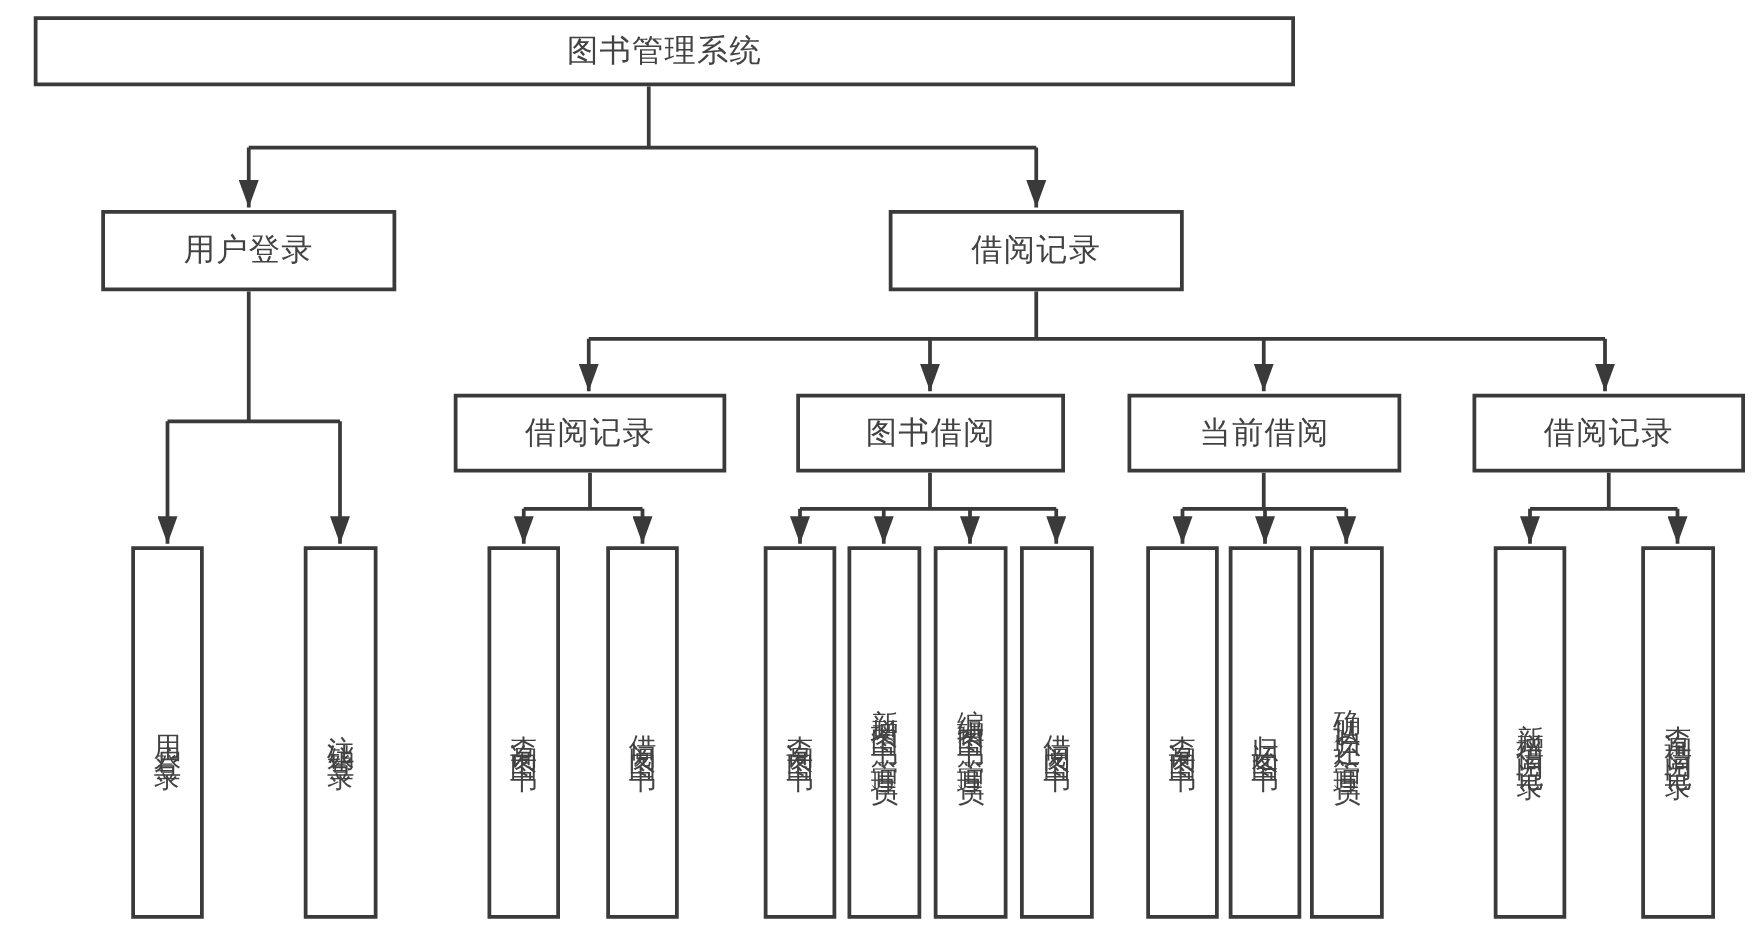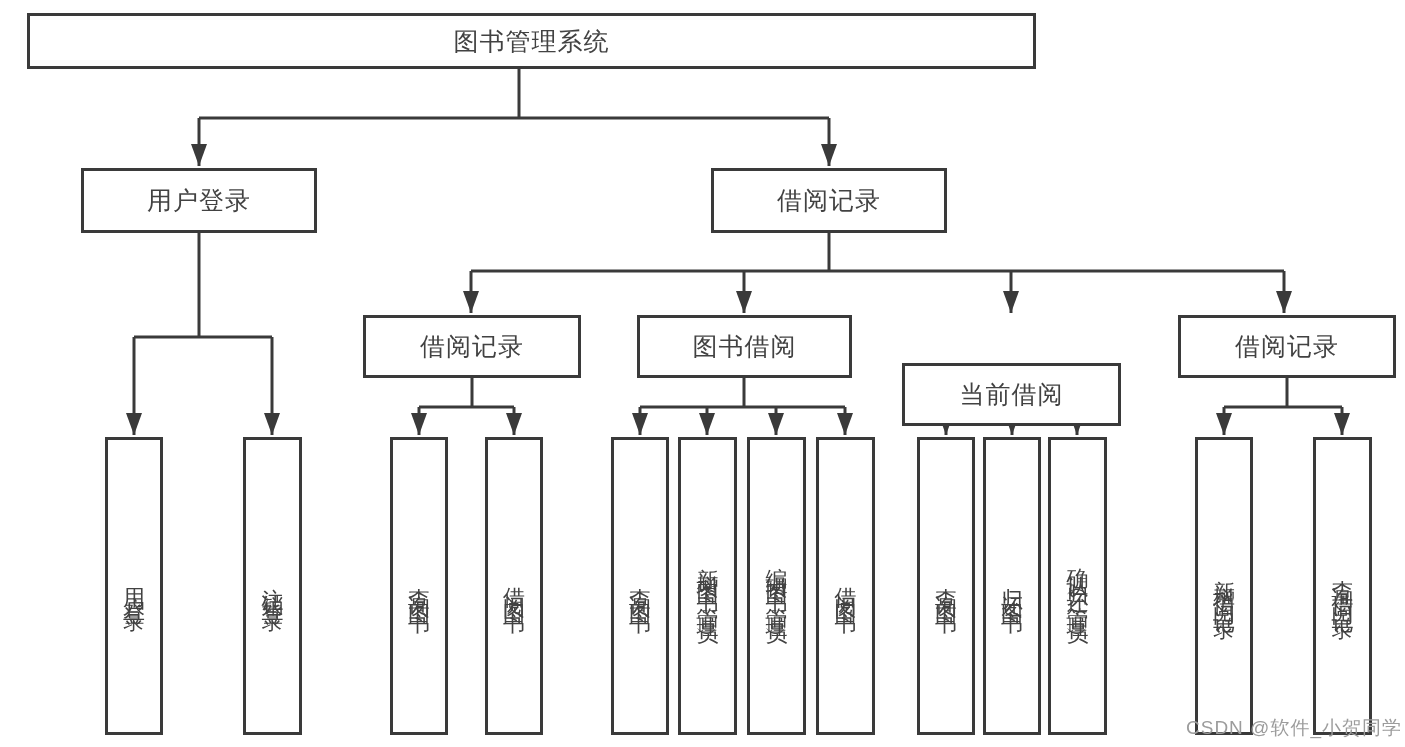--- a/index.html
+++ b/index.html
@@ -86,36 +86,35 @@
     </g>
   </svg>
 
   <div class="node hbox" style="left:15px;top:13px;width:1009px;height:56px;margin-left:12px;">图书管理系统</div>
 
   <div class="node hbox" style="left:81px;top:168px;width:236px;height:65px;">用户登录</div>
   <div class="node hbox" style="left:711px;top:168px;width:236px;height:65px;">借阅记录</div>
 
   <div class="node hbox" style="left:363px;top:315px;width:218px;height:63px;">借阅记录</div>
   <div class="node hbox" style="left:637px;top:315px;width:215px;height:63px;text-align:right;">图书借阅</div>
-  <div class="node hbox" style="left:902px;top:315px;width:219px;height:63px;margin-top:48px;">当前借阅</div>
+  <div class="node hbox" style="left:902px;top:315px;width:219px;height:63px;">当前借阅</div>
   <div class="node hbox" style="left:1178px;top:315px;width:218px;height:63px;">借阅记录</div>
 
   <div class="node vbox" style="left:105px;top:437px;width:58px;height:298px;">用户登录</div>
   <div class="node vbox" style="left:243px;top:437px;width:59px;height:298px;">注销登录</div>
 
   <div class="node vbox" style="left:390px;top:437px;width:58px;height:298px;">查询图书</div>
   <div class="node vbox" style="left:485px;top:437px;width:58px;height:298px;">借阅图书</div>
 
   <div class="node vbox" style="left:611px;top:437px;width:58px;height:298px;">查询图书</div>
   <div class="node vbox" style="left:678px;top:437px;width:59px;height:298px;">新增图书（管理员）</div>
   <div class="node vbox" style="left:747px;top:437px;width:59px;height:298px;">编辑图书（管理员）</div>
   <div class="node vbox" style="left:816px;top:437px;width:59px;height:298px;">借阅图书</div>
 
   <div class="node vbox" style="left:917px;top:437px;width:58px;height:298px;">查询图书</div>
   <div class="node vbox" style="left:983px;top:437px;width:58px;height:298px;">归还图书</div>
   <div class="node vbox" style="left:1048px;top:437px;width:59px;height:298px;">确认归还（管理员）</div>
 
   <div class="node vbox" style="left:1195px;top:437px;width:58px;height:298px;">新增借阅记录</div>
   <div class="node vbox" style="left:1313px;top:437px;width:59px;height:298px;">查询借阅记录</div>
 
-  <div class="watermark" style="left:1186px;top:715px;">CSDN @软件_小贺同学</div>
 
 </div>
 
 </body></html>

